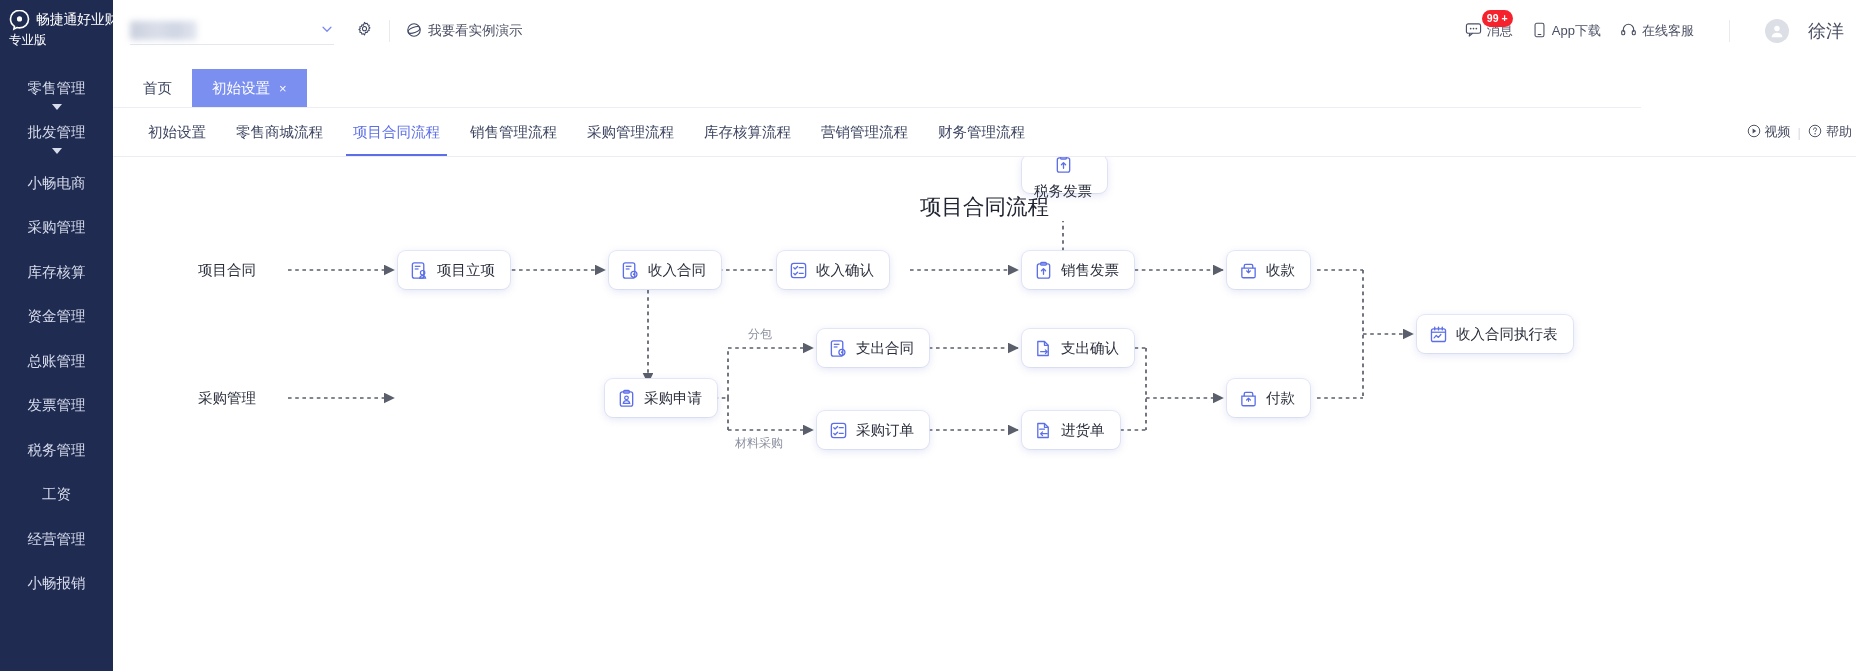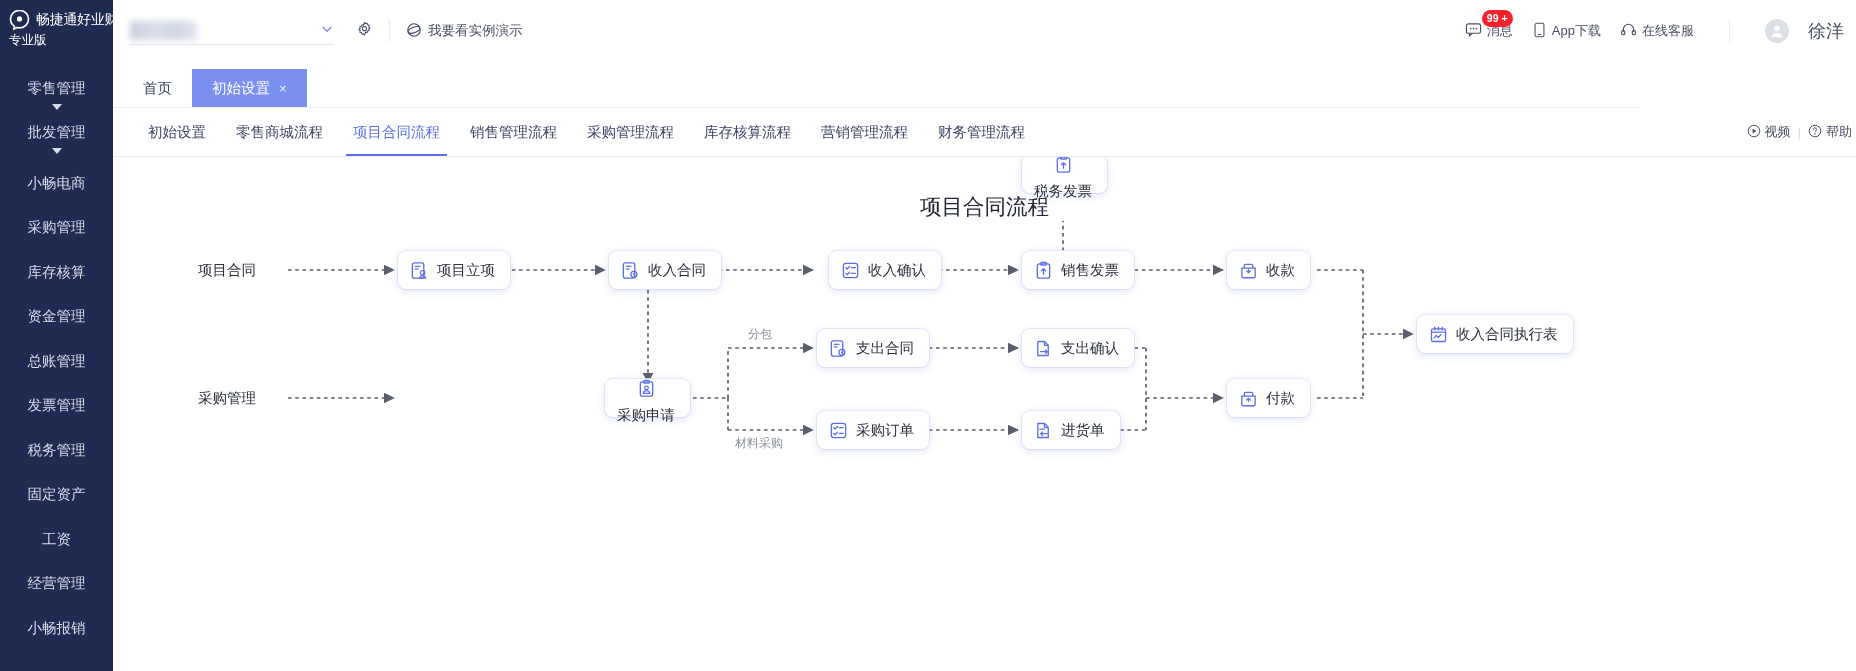--- a/index.html
+++ b/index.html
@@ -173,23 +173,20 @@
       <div class="nav-item">
           <span>总账管理</span>
         </div>
       <div class="nav-item">
           <span>发票管理</span>
         </div>
       <div class="nav-item">
           <span>税务管理</span>
         </div>
       <div class="nav-item">
-          <span>固定资产</span>
-        </div>
-      <div class="nav-item">
           <span>工资</span>
         </div>
       <div class="nav-item">
           <span>经营管理</span>
         </div>
       <div class="nav-item">
           <span>小畅报销</span>
         </div>
     </nav>
   </aside>
@@ -397,21 +394,21 @@
               <rect x="2.5" y="2" width="12" height="16" rx="2" fill="none" stroke="#5c6fe8" stroke-width="1.4"></rect>
               <line x1="5" y1="5.6" x2="11" y2="5.6" stroke="#5c6fe8" stroke-width="1.3"></line>
               <line x1="5" y1="8.4" x2="9" y2="8.4" stroke="#5c6fe8" stroke-width="1.3"></line>
               <circle cx="13.6" cy="14" r="3.2" fill="none" stroke="#5c6fe8" stroke-width="1.3"></circle>
               <circle cx="13.6" cy="14" r="1.1" fill="#5c6fe8"></circle>
             </svg>
         </span>
         <span>收入合同</span>
       </div>
 
-      <div class="node" style="left:716px; top:30px;justify-content:space-between;">
+      <div class="node" style="left:664px; top:30px;justify-content:space-between;">
         <span>
           <svg width="19" height="19" viewBox="0 0 20 20">
               <rect x="2.5" y="2.5" width="15" height="15" rx="2.4" fill="none" stroke="#5c6fe8" stroke-width="1.4"></rect>
               <path d="M5 7l1.4 1.4L9 5.8" fill="none" stroke="#5c6fe8" stroke-width="1.4" stroke-linecap="round" stroke-linejoin="round"></path>
               <line x1="10.8" y1="7" x2="15" y2="7" stroke="#5c6fe8" stroke-width="1.4" stroke-linecap="round"></line>
               <path d="M5 13l1.4 1.4L9 11.8" fill="none" stroke="#5c6fe8" stroke-width="1.4" stroke-linecap="round" stroke-linejoin="round"></path>
               <line x1="10.8" y1="13" x2="15" y2="13" stroke="#5c6fe8" stroke-width="1.4" stroke-linecap="round"></line>
             </svg>
         </span>
         <span>收入确认</span>
@@ -457,21 +454,21 @@
               <line x1="2.6" y1="7.6" x2="17.4" y2="7.6" stroke="#5c6fe8" stroke-width="1.3"></line>
               <line x1="6" y1="2.4" x2="6" y2="5.2" stroke="#5c6fe8" stroke-width="1.4" stroke-linecap="round"></line>
               <line x1="10" y1="2.4" x2="10" y2="5.2" stroke="#5c6fe8" stroke-width="1.4" stroke-linecap="round"></line>
               <line x1="14" y1="2.4" x2="14" y2="5.2" stroke="#5c6fe8" stroke-width="1.4" stroke-linecap="round"></line>
               <path d="M5.4 13.6l2.3-2.6 2.2 2.1 2.6-3.1" fill="none" stroke="#5c6fe8" stroke-width="1.3" stroke-linecap="round" stroke-linejoin="round"></path>
             </svg>
         </span>
         <span>收入合同执行表</span>
       </div>
 
-      <div class="node" style="left:492px; top:158px;flex-direction:column;">
+      <div class="node" style="left:492px; top:158px;">
         <span>
           <svg width="19" height="19" viewBox="0 0 20 20">
               <rect x="3.5" y="3" width="13" height="15" rx="2" fill="none" stroke="#5c6fe8" stroke-width="1.4"></rect>
               <rect x="7" y="1.4" width="6" height="3" rx="1" fill="none" stroke="#5c6fe8" stroke-width="1.3"></rect>
               <circle cx="10" cy="9.3" r="1.9" fill="none" stroke="#5c6fe8" stroke-width="1.3"></circle>
               <path d="M6.6 15.2c.4-2 1.8-2.9 3.4-2.9s3 .9 3.4 2.9z" fill="none" stroke="#5c6fe8" stroke-width="1.3"></path>
             </svg>
         </span>
         <span>采购申请</span>
       </div>

